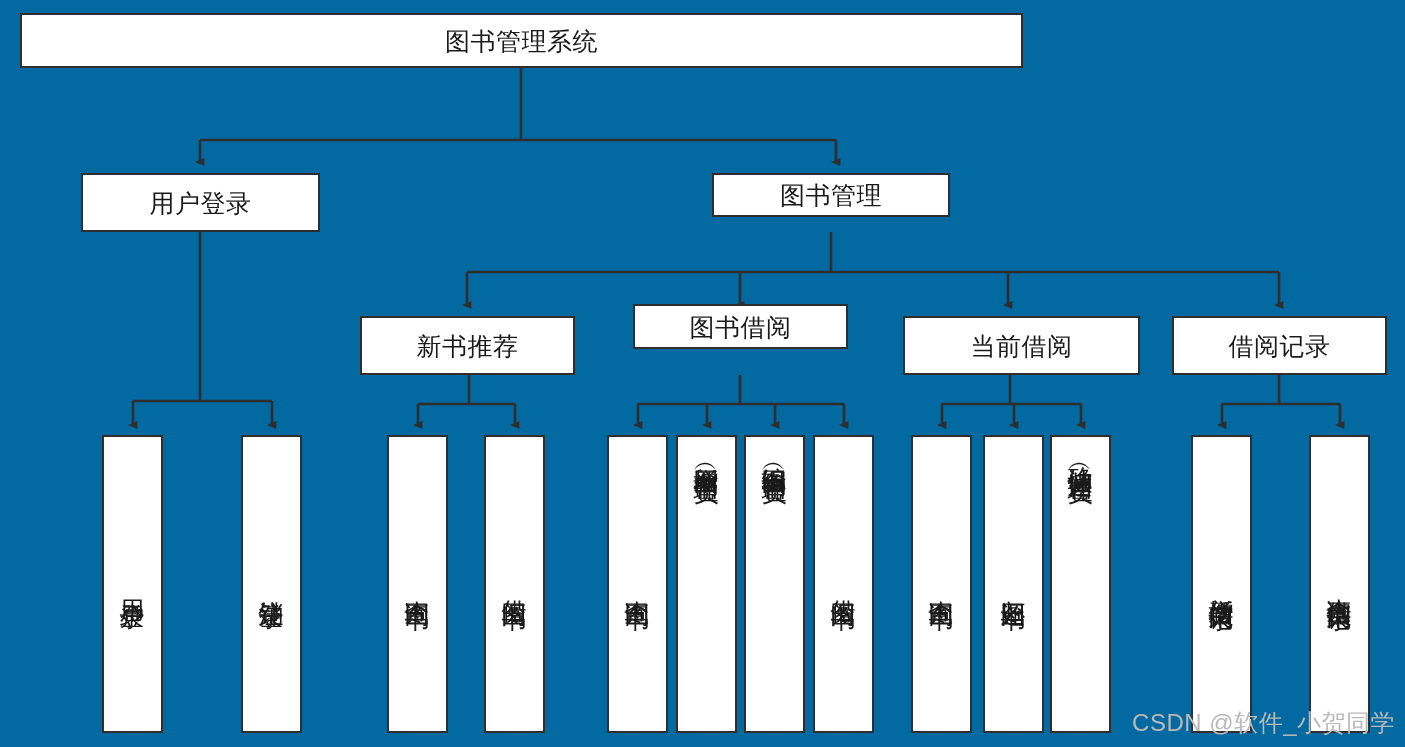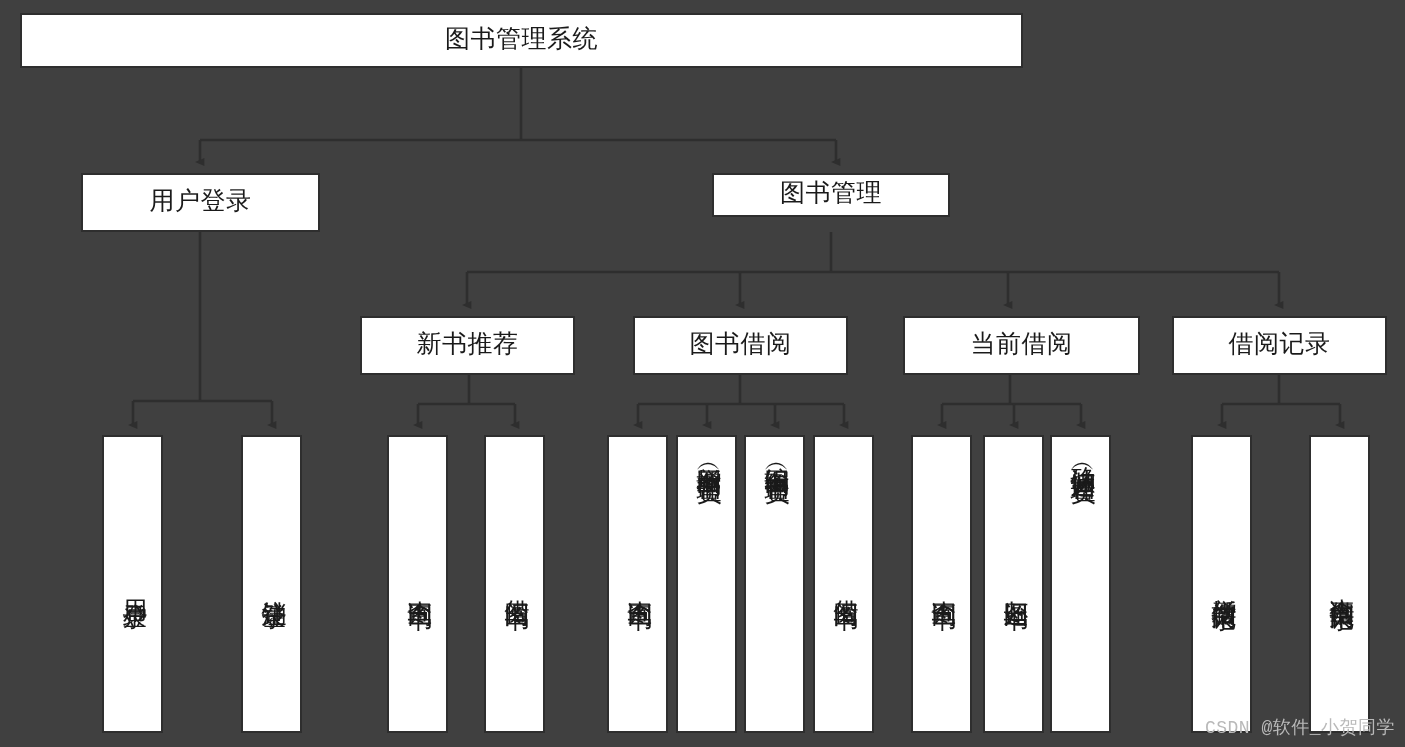--- a/index.html
+++ b/index.html
@@ -7,23 +7,22 @@
     padding: 0;
     background: #ffffff;
   }
   body {
     font-family: "Liberation Sans", "DejaVu Sans", sans-serif;
   }
   #diagram-root {
     position: relative;
     width: 1405px;
     height: 747px;
-    background: #404040;
+    background: #0369a1;
     overflow: hidden;
-    font-family: Liberation Mono, monospace;
   }
   svg.connectors {
     position: absolute;
     left: 0;
     top: 0;
     width: 1405px;
     height: 747px;
     pointer-events: none;
   }
   .node {
@@ -63,21 +62,21 @@
     white-space: nowrap;
   }
   .node.leaf.center-text {
     align-items: center;
     padding-top: 0;
   }
   .watermark {
     position: absolute;
     right: 10px;
     bottom: 8px;
-    font-size: 18px;
+    font-size: 24px;
     color: #b9b9b9;
     white-space: nowrap;
     letter-spacing: 0.5px;
   }
 </style>
 </head>
 <body>
 
 <div id="diagram-root">
 
@@ -150,21 +149,21 @@
   <div class="node horizontal" style="left:81px; top:173px; width:239px; height:59px;">
     <span class="node-label">用户登录</span>
   </div>
   <div class="node horizontal" style="left:712px; top:173px; width:238px; height:44px;">
     <span class="node-label">图书管理</span>
   </div>
 
   <div class="node horizontal" style="left:360px; top:316px; width:215px; height:59px;">
     <span class="node-label">新书推荐</span>
   </div>
-  <div class="node horizontal" style="left:633px; top:316px; width:215px; height:59px;">
+  <div class="node horizontal" style="left:633px; top:304px; width:215px; height:45px;">
     <span class="node-label">图书借阅</span>
   </div>
   <div class="node horizontal" style="left:903px; top:316px; width:237px; height:59px;">
     <span class="node-label">当前借阅</span>
   </div>
   <div class="node horizontal" style="left:1172px; top:316px; width:215px; height:59px;">
     <span class="node-label">借阅记录</span>
   </div>
 
   <div class="node leaf center-text" style="left:102px; top:435px; width:61px; height:298px;">

